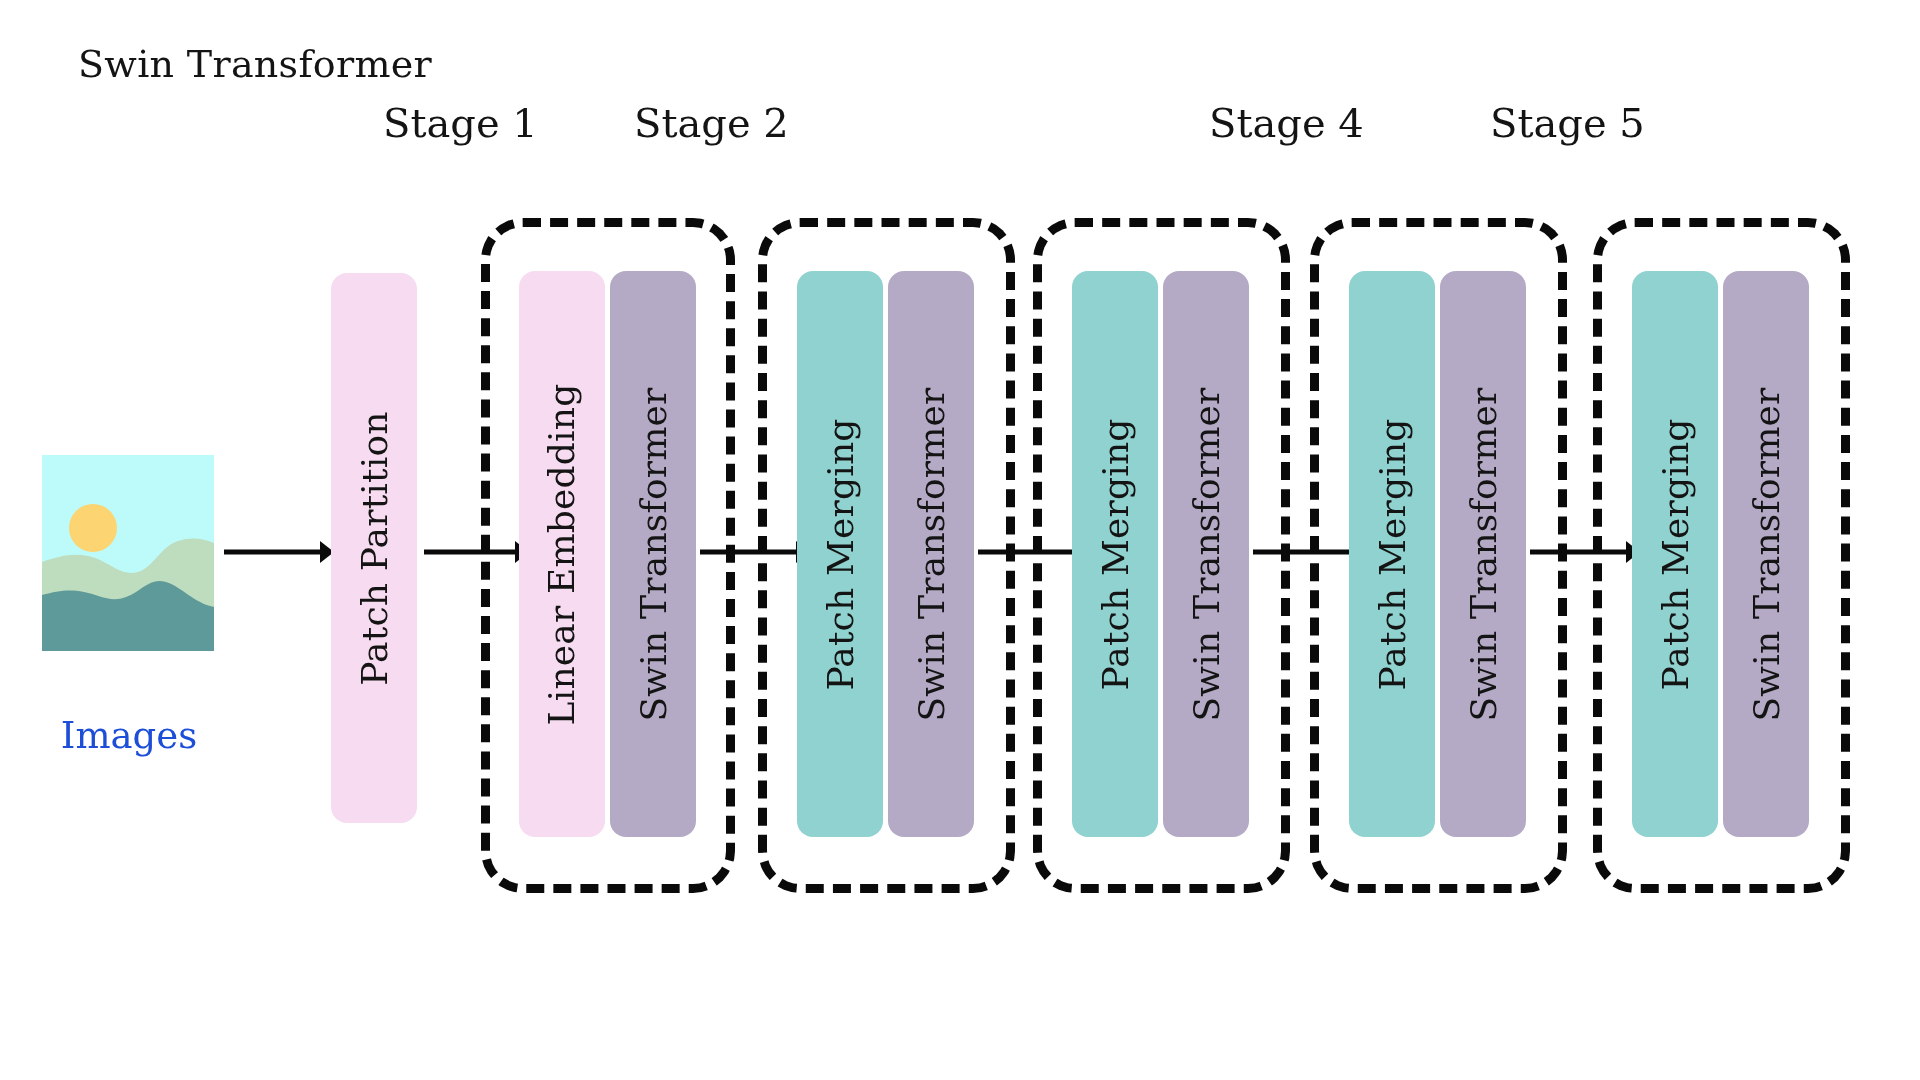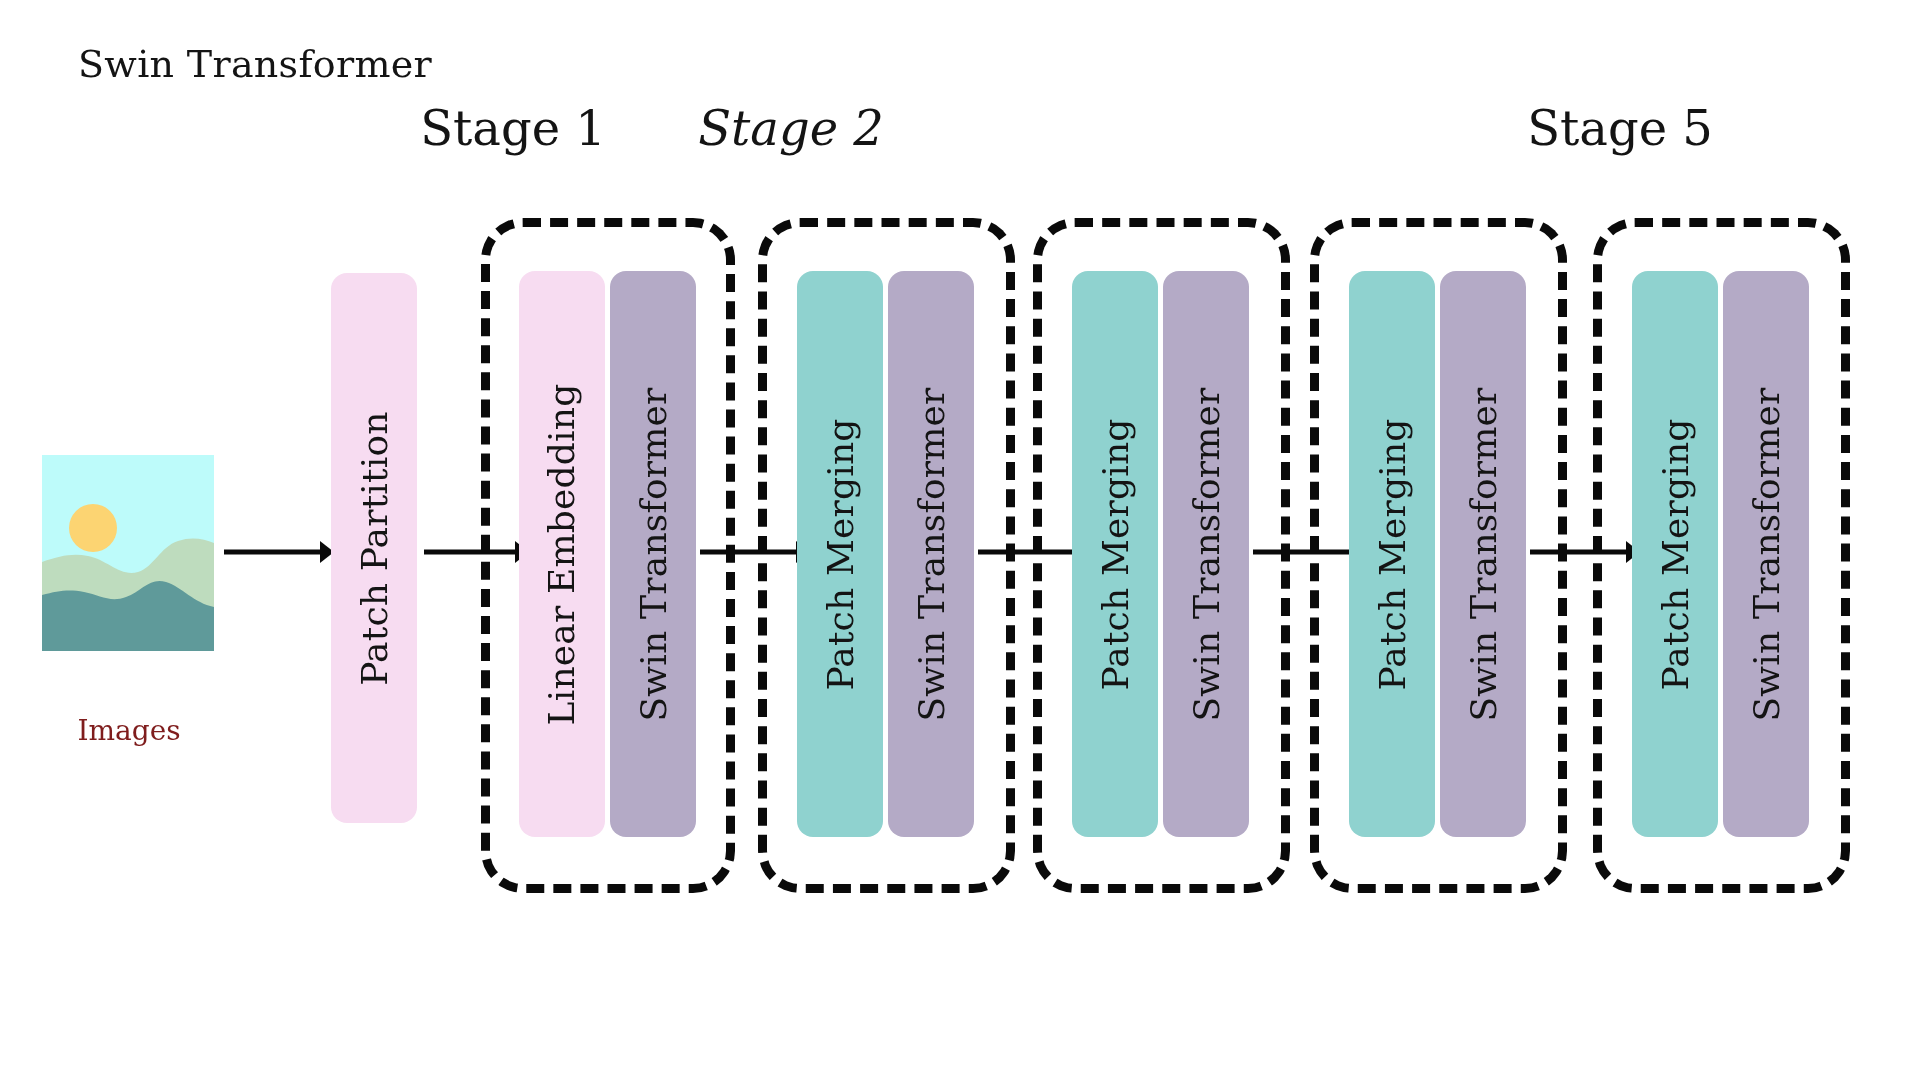--- a/index.html
+++ b/index.html
@@ -13,34 +13,34 @@
   
   .title{
     position:absolute;left:78px;top:42px;
     font-size:38px;color:#141414;letter-spacing:.3px;
     font-family:"DejaVu Serif", serif;
     white-space:nowrap;
   }
 
   
   .stage-caption{
-    position:absolute;top:100px;width:260px;text-align:center;
-    font-size:48px;color:#141414;font-family:"DejaVu Serif", serif;
+    position:absolute;top:100px;width:260px;text-align:left;
+    font-size:40px;color:#141414;font-family:"DejaVu Serif", serif;
     white-space:nowrap;
   }
 
   
   .thumb{
     position:absolute;left:42px;top:455px;width:172px;height:196px;
     overflow:hidden;
   }
   .thumb svg{display:block;width:172px;height:196px;}
   .thumb-label{
     position:absolute;left:0px;top:714px;width:258px;text-align:center;
-    font-size:28px;color:#7f1d1d;font-family:"DejaVu Serif", serif;
+    font-size:37px;color:#1d4ed8;font-family:"DejaVu Serif", serif;
   }
 
   
   .bar{
     position:absolute;border-radius:16px;
     display:flex;align-items:center;justify-content:center;
   }
   .bar .vtext{
     transform:rotate(-90deg);
     white-space:nowrap;
@@ -62,21 +62,22 @@
   .arrow svg{display:block;overflow:visible;}
 </style>
 </head>
 <body>
 
 <div id="canvas">
 
   <div class="title">Swin Transformer</div>
 
   <div class="stage-caption" style="left:383px;">Stage 1</div>
-  <div class="stage-caption" style="left:661px;font-style:italic;">Stage 2</div>
+  <div class="stage-caption" style="left:634px;">Stage 2</div>
+  <div class="stage-caption" style="left:1209px;">Stage 4</div>
   <div class="stage-caption" style="left:1490px;">Stage 5</div>
 
   <div class="thumb">
     <svg viewBox="0 0 172 196" preserveAspectRatio="none">
       <rect x="0" y="0" width="172" height="196" fill="#BDFBFA"></rect>
       <circle cx="51" cy="73" r="24" fill="#FCD472"></circle>
       <path d="M0,107 C18,101 30,98 46,101 C66,105 78,122 96,117 C112,112 118,92 136,86 C150,81 162,84 172,88 L172,196 L0,196 Z" fill="#BEDCBE"></path>
       <path d="M0,140 C16,136 26,134 42,137 C58,140 68,148 84,142 C100,136 108,122 124,127 C140,132 152,148 172,152 L172,196 L0,196 Z" fill="#5F9A9A"></path>
     </svg>
   </div>

